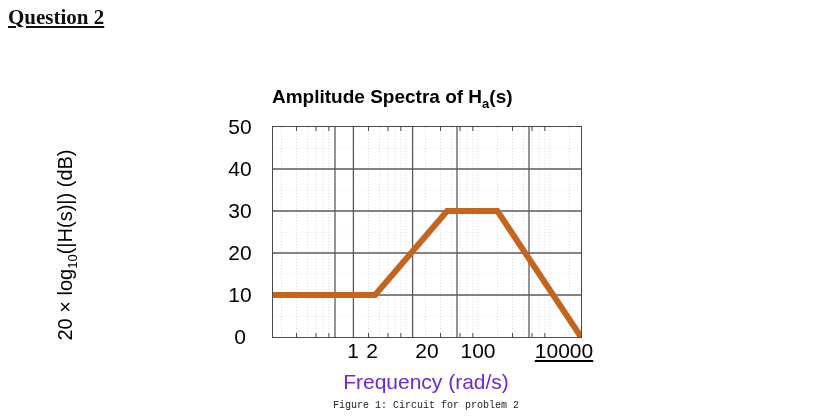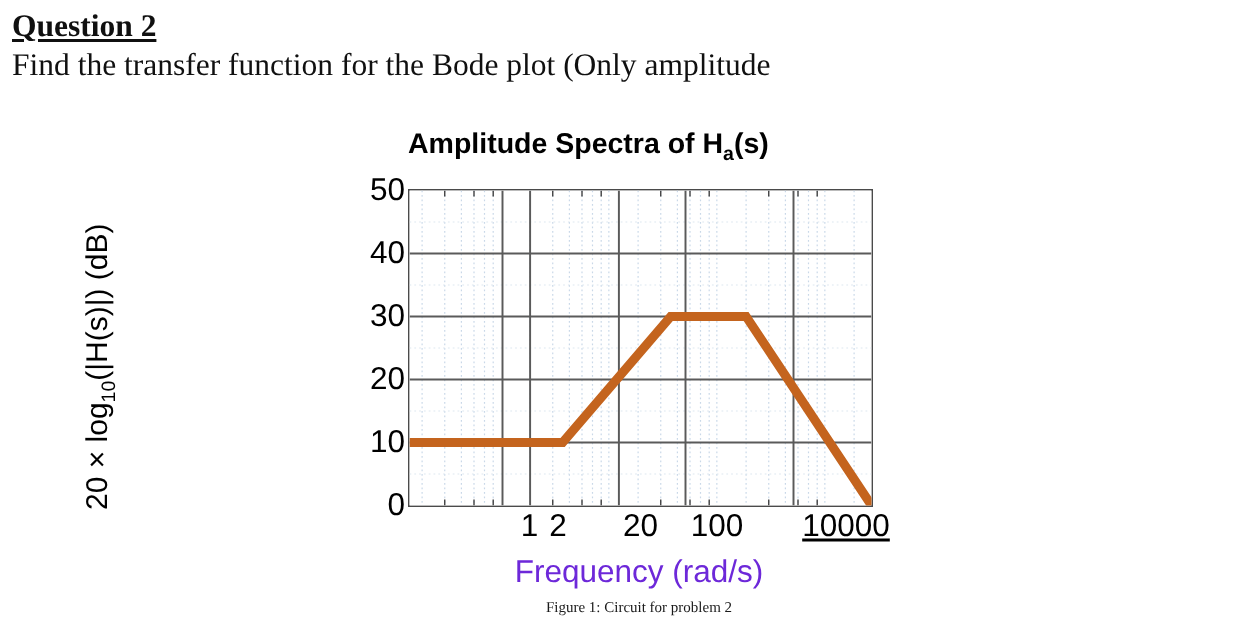--- a/index.html
+++ b/index.html
@@ -111,21 +111,21 @@
     width: 308px;
     height: 210px;
     display: block;
   }
 
   
   .ytick {
     position: absolute;
     right: 566px;
     width: 60px;
-    text-align: right;
+    text-align: center;
     font-family: "Liberation Sans", sans-serif;
     font-size: 21px;
     color: #000;
     line-height: 21px;
   }
 
   
   .xtick {
     position: absolute;
     top: 258px;
@@ -150,33 +150,32 @@
     white-space: nowrap;
   }
 
   
   #figure-caption {
     position: absolute;
     left: 272px;
     top: 318px;
     width: 308px;
     text-align: center;
-    font-family: Liberation Serif, serif;
+    font-family: Liberation Mono, monospace;
     font-size: 10px;
     color: #1a1a1a;
     white-space: nowrap;
   }
 </style>
 </head>
 <body>
 
 <div id="question-block">
   <div class="q-line" id="q-line1">
     <span id="q-label">Question 2</span>
-    <span id="q-text1">Find the transfer function for the Bode plot (Only amplitude</span>
   </div>
 </div>
 
 <div id="figure-wrap">
 
   <div id="chart-title"><span>Amplitude Spectra of H</span><sub>a</sub><span>(s)</span></div>
 
   <div id="ylabel"><span>20 × log</span><sub>10</sub><span>(|H(s)|) (dB)</span></div>
 
   <div class="ytick" style="top:34px;">50</div>

